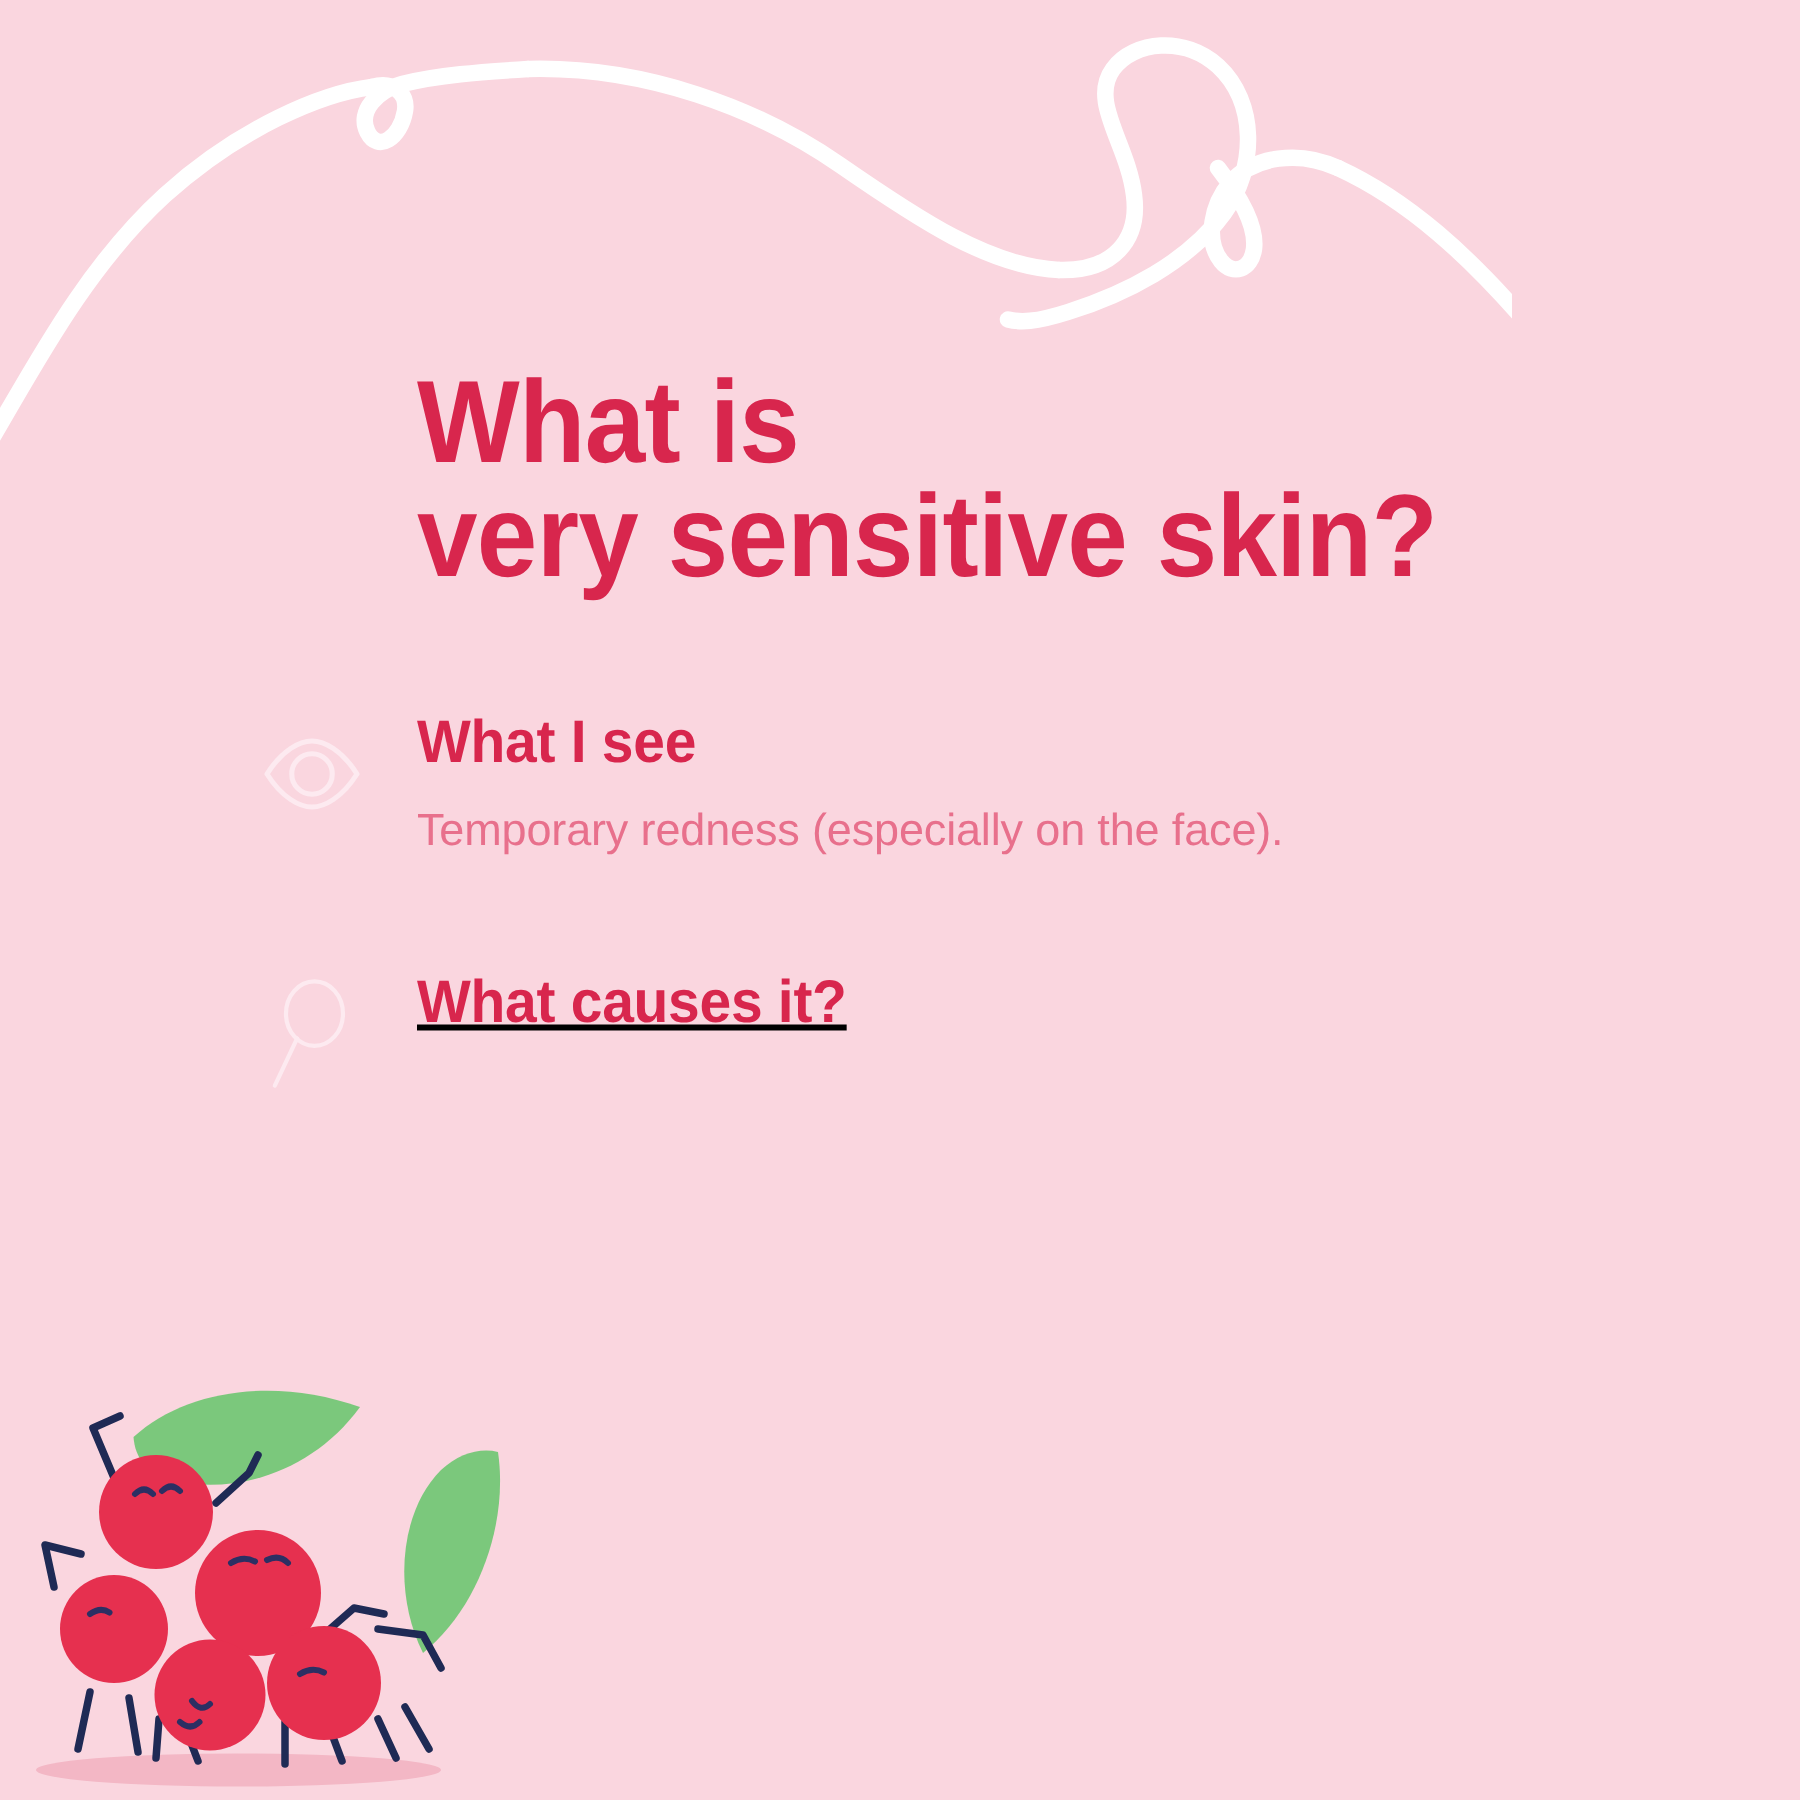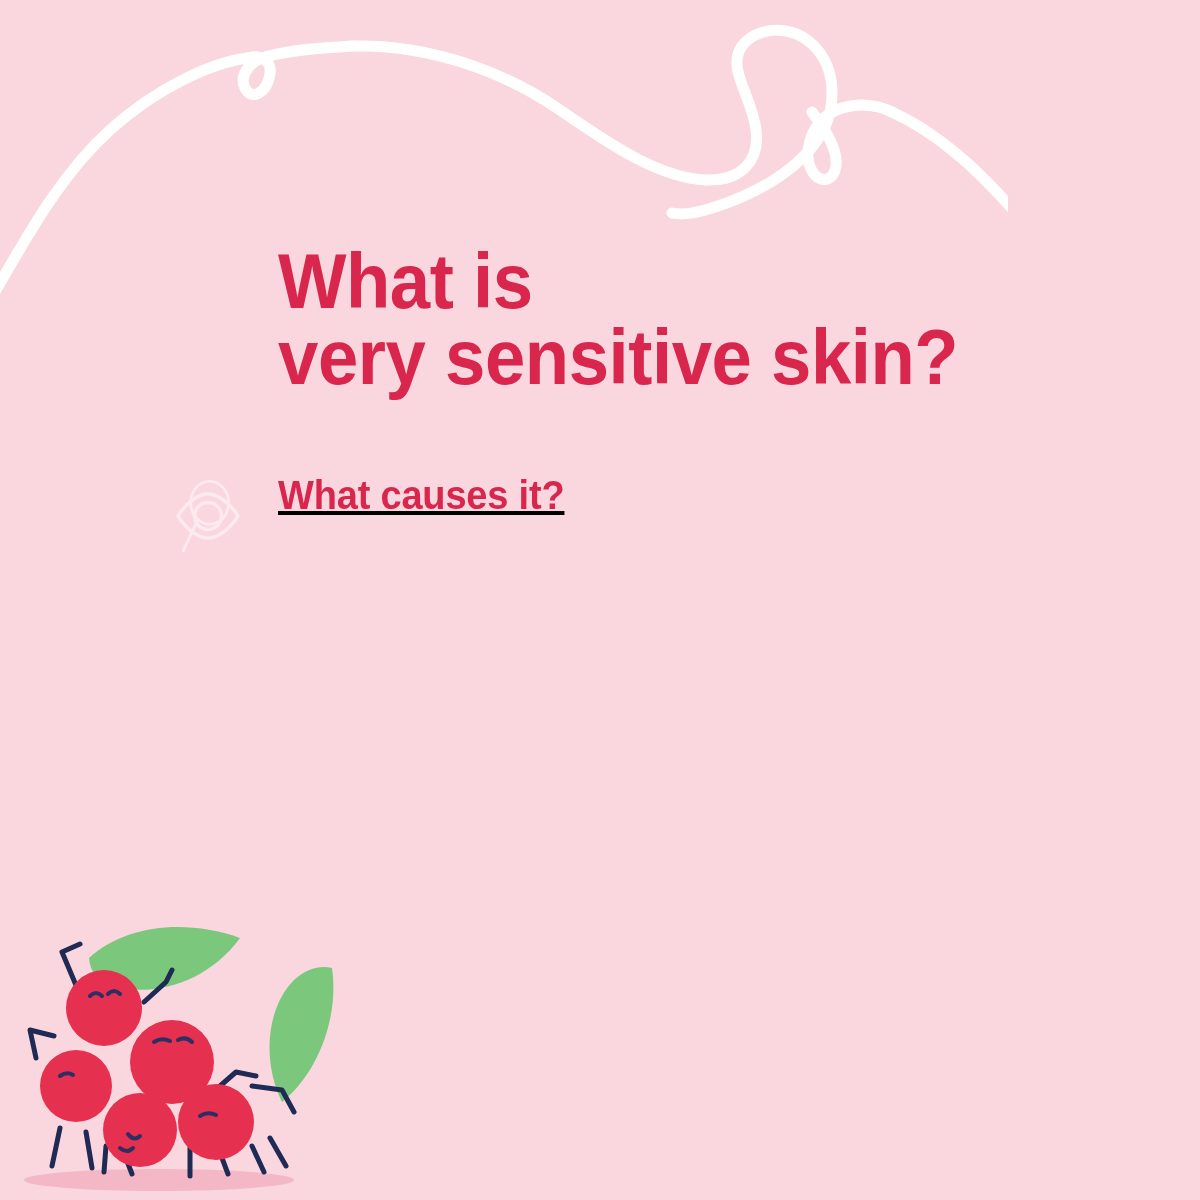--- a/index.html
+++ b/index.html
@@ -123,20 +123,24 @@
     <h1 class="page-title">What is
 very sensitive skin?</h1>
 
     <div class="section section-see">
       <svg class="sec-icon" viewBox="0 0 76 76" aria-hidden="true">
         <g fill="none" stroke="#fdeaf0" stroke-width="3.4" stroke-linecap="round" stroke-linejoin="round">
           <path d="M 8,38 C 18,22 30,16 38,16 C 46,16 58,22 68,38 C 58,54 46,60 38,60 C 30,60 18,54 8,38 Z"></path>
           <circle cx="38" cy="38" r="13.5"></circle>
         </g>
       </svg>
+      <div class="sec-body">
+        <h2 class="sec-heading">What I see</h2>
+        <p class="sec-text">Temporary redness (especially on the face).</p>
+      </div>
     </div>
 
     <div class="section section-causes">
       <svg class="sec-icon" viewBox="0 0 76 92" aria-hidden="true">
         <g fill="none" stroke="#fdeaf0" stroke-width="3.4" stroke-linecap="round" stroke-linejoin="round">
           <ellipse cx="40" cy="30" rx="23" ry="26"></ellipse>
           <path d="M 26,50 L 8,88"></path>
         </g>
       </svg>
       <div class="sec-body">

